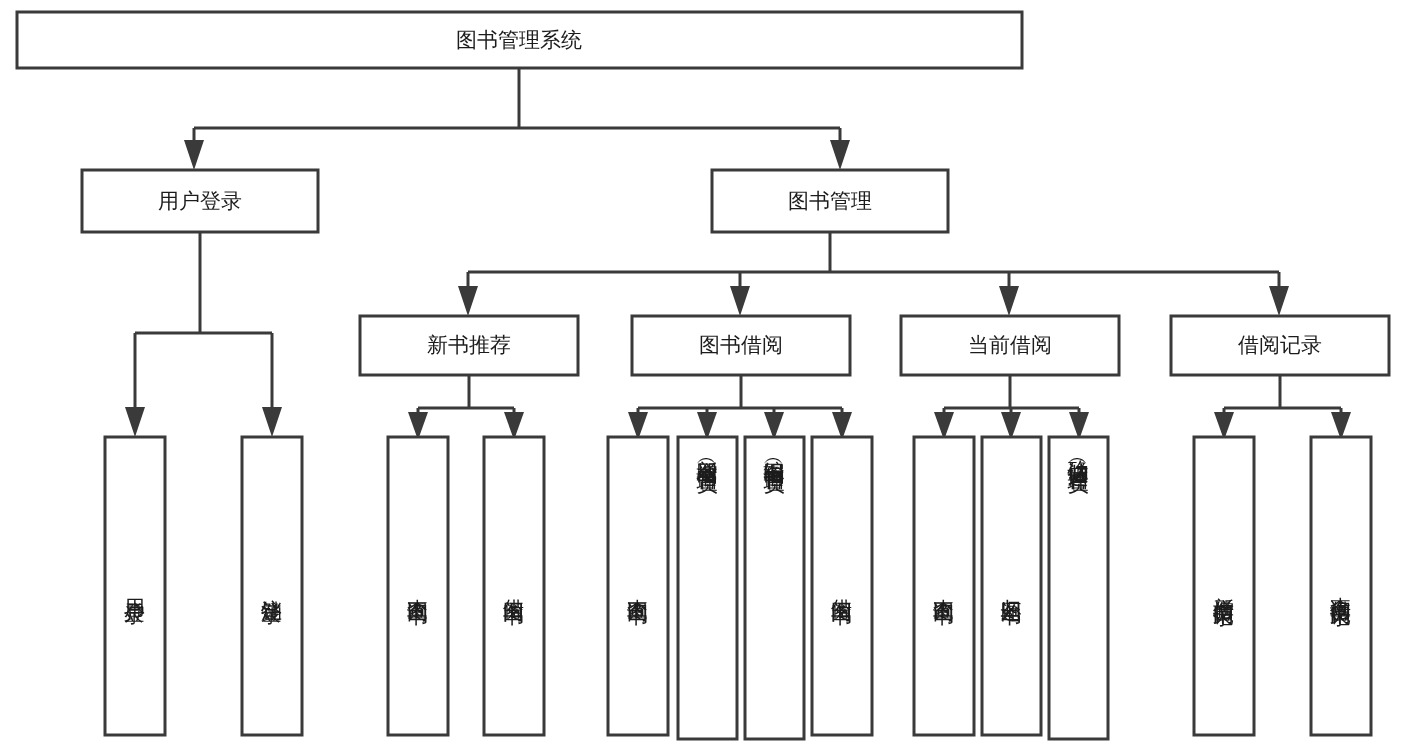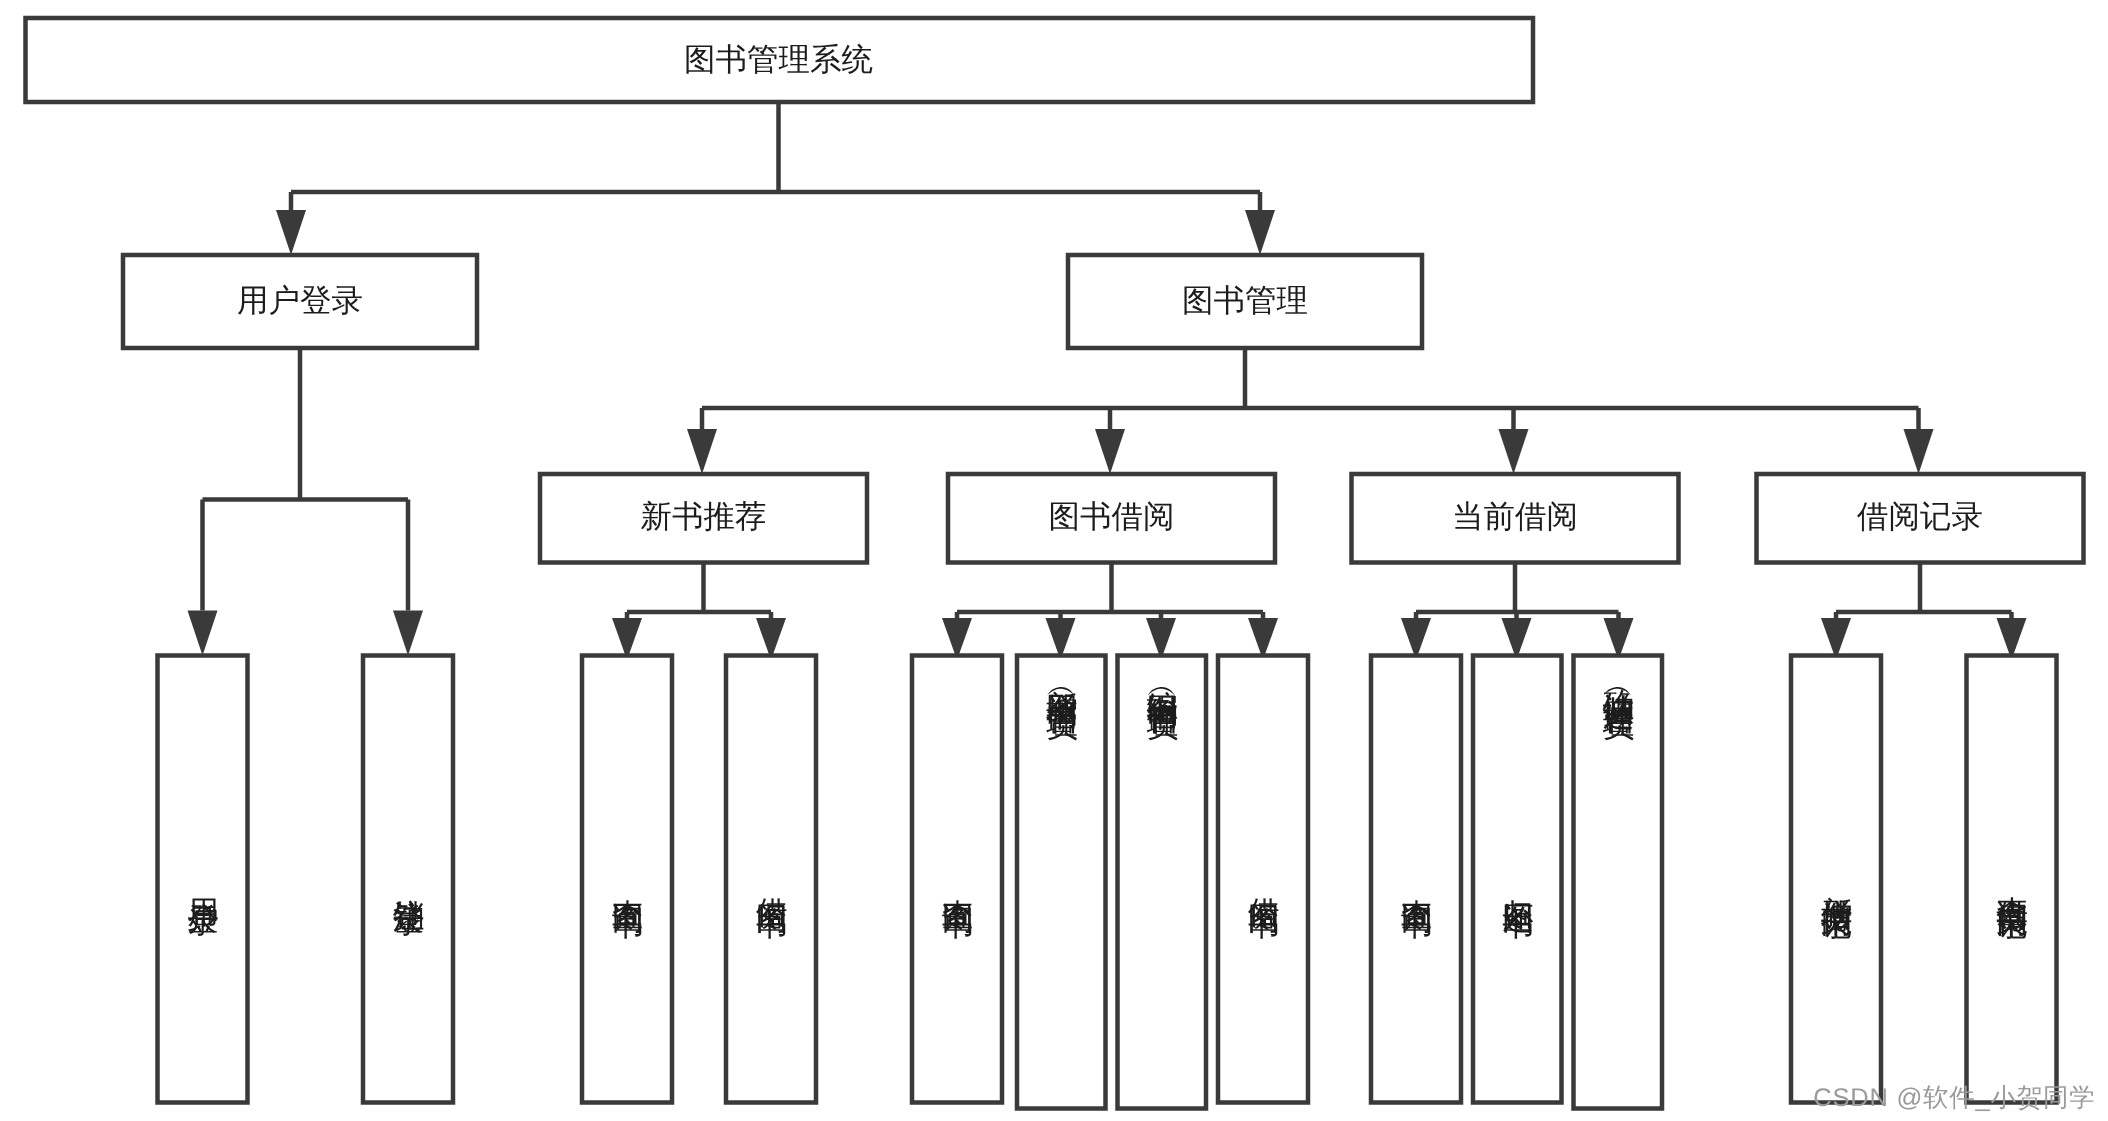--- a/index.html
+++ b/index.html
@@ -194,15 +194,14 @@
   <div class="vlabel" style="left:745px; top:437px; width:59px; height:302px; justify-content:flex-start; padding-top:6px; box-sizing:border-box;">编辑图书（管理员）</div>
   <div class="vlabel" style="left:812px; top:437px; width:60px; height:298px;">借阅图书</div>
 
   <div class="vlabel" style="left:914px; top:437px; width:60px; height:298px;">查询图书</div>
   <div class="vlabel" style="left:982px; top:437px; width:59px; height:298px;">归还图书</div>
   <div class="vlabel" style="left:1049px; top:437px; width:59px; height:302px; justify-content:flex-start; padding-top:6px; box-sizing:border-box;">确认归还（管理员）</div>
 
   <div class="vlabel" style="left:1194px; top:437px; width:60px; height:298px;">新增借阅记录</div>
   <div class="vlabel" style="left:1311px; top:437px; width:60px; height:298px;">查询借阅记录</div>
 
-  <div class="watermark">CSDN @软件_小贺同学</div>
 
 </div>
 
 </body></html>

